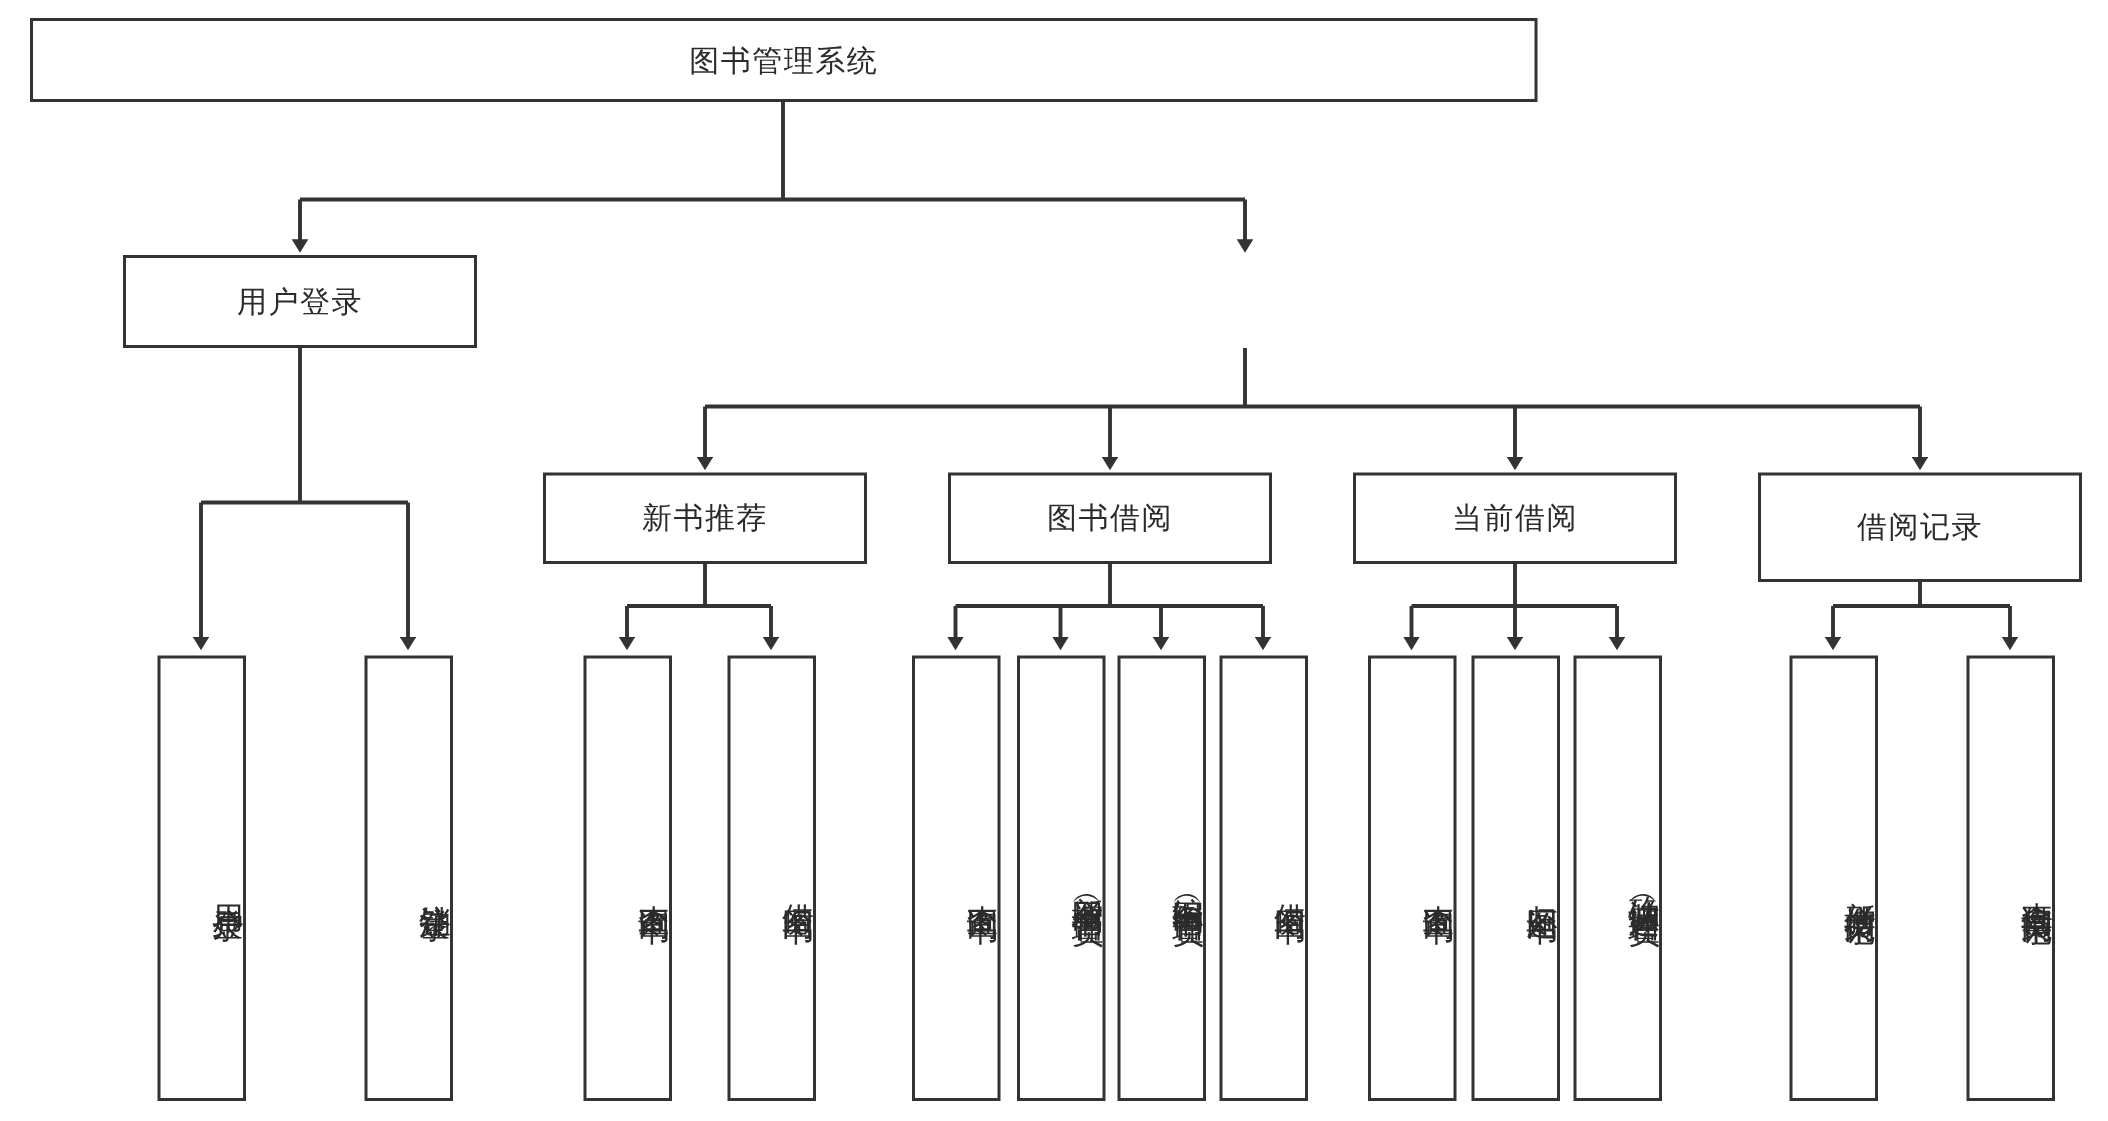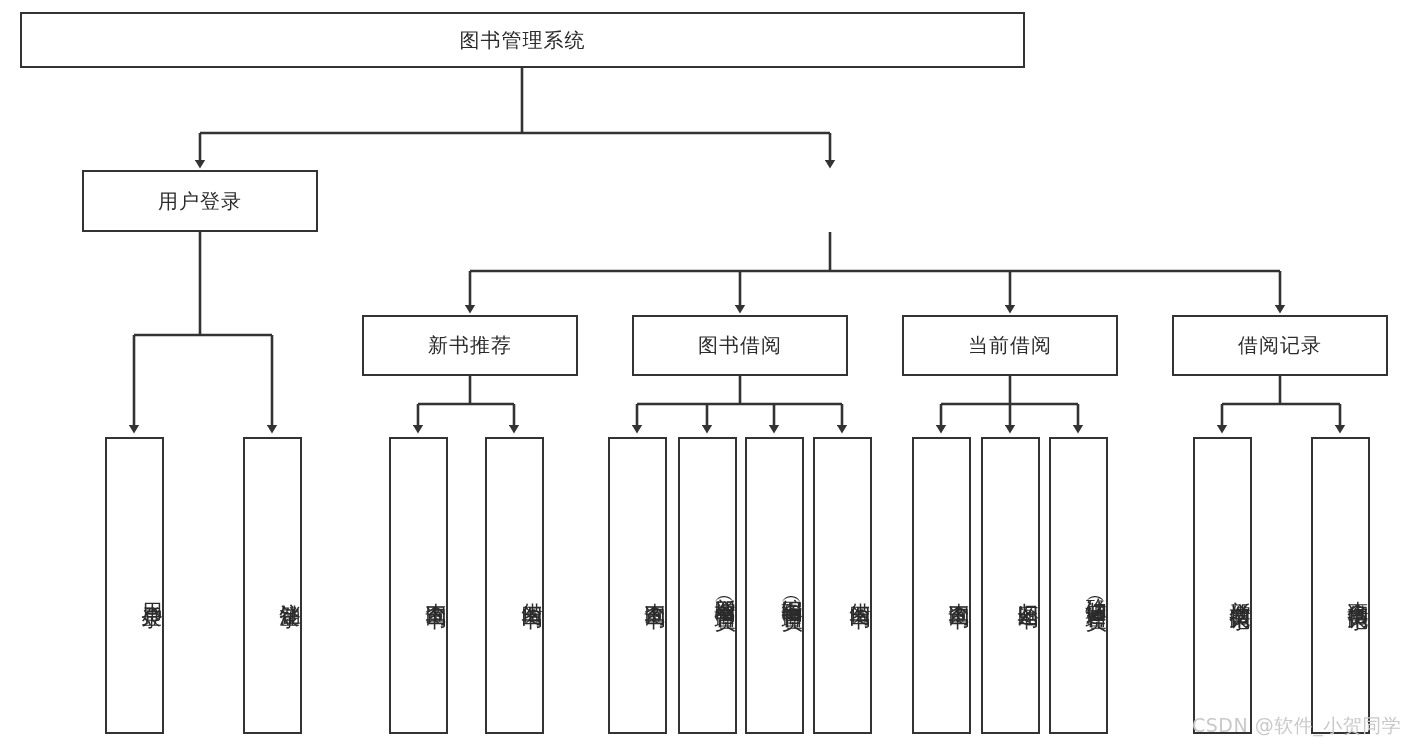--- a/index.html
+++ b/index.html
@@ -128,21 +128,21 @@
 
   <div class="node h" style="left:362px; top:315px; width:216px; height:61px;">
     <span class="lbl">新书推荐</span>
   </div>
   <div class="node h" style="left:632px; top:315px; width:216px; height:61px;">
     <span class="lbl">图书借阅</span>
   </div>
   <div class="node h" style="left:902px; top:315px; width:216px; height:61px;">
     <span class="lbl">当前借阅</span>
   </div>
-  <div class="node h" style="left:1172px; top:315px; width:216px; height:61px;">
+  <div class="node h" style="left:1172px; top:315px; width:216px; height:73px;">
     <span class="lbl">借阅记录</span>
   </div>
 
   <div class="node v" style="left:105px; top:437px; width:59px; height:297px;">
     <span class="lbl">用户登录</span>
   </div>
   <div class="node v" style="left:243px; top:437px; width:59px; height:297px;">
     <span class="lbl">注销登录</span>
   </div>
 
@@ -176,15 +176,14 @@
     <span class="lbl">确认归还（管理员）</span>
   </div>
 
   <div class="node v" style="left:1193px; top:437px; width:59px; height:297px;">
     <span class="lbl">新增借阅记录</span>
   </div>
   <div class="node v" style="left:1311px; top:437px; width:59px; height:297px;">
     <span class="lbl">查询借阅记录</span>
   </div>
 
-  <div class="watermark" style="left:1192px; top:713px;">CSDN @软件_小贺同学</div>
 
 </div>
 
 </body></html>

